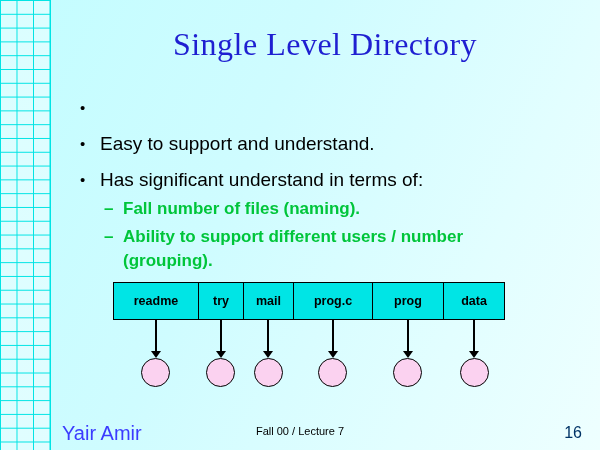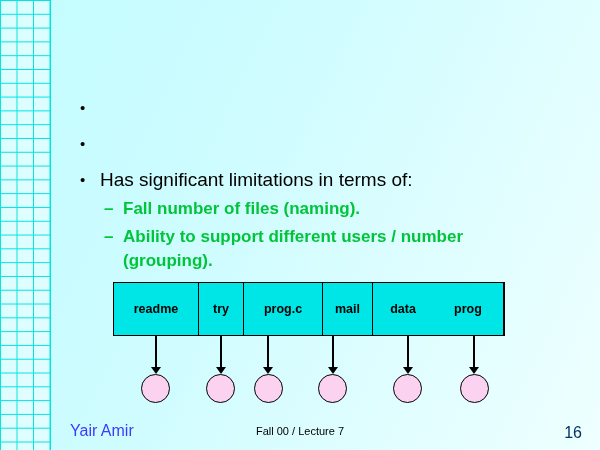--- a/index.html
+++ b/index.html
@@ -30,21 +30,21 @@
   }
   .bullets{position:absolute;left:80px;top:96px;width:480px;}
   .bullet{display:flex;margin-bottom:13px;line-height:23px;font-size:19px;color:#000;}
   .bullet .mark{width:20px;flex:0 0 20px;font-size:15px;line-height:23px;}
   .subs{position:absolute;left:104px;top:197px;width:430px;}
   .sub{display:flex;margin-bottom:4px;line-height:24px;font-size:17px;font-weight:bold;color:#00c53a;}
   .sub .mark{width:19px;flex:0 0 19px;}
   
   .diagram{position:absolute;left:113px;top:282px;width:392px;}
   .dirtable{
-    display:flex;box-sizing:border-box;width:392px;height:54px;
+    display:flex;box-sizing:border-box;width:392px;height:38px;
     border:1px solid #000;background:#00e5e5;
   }
   .cell{
     box-sizing:border-box;
     display:flex;align-items:center;justify-content:center;
     border-right:1px solid #000;
     font-size:12.5px;font-weight:bold;color:#000;
   }
   .cell.c0{flex:0 0 85px;}
   .cell.c1{flex:0 0 45px;}
@@ -67,64 +67,66 @@
     border-right:5px solid transparent;
     border-top:7px solid #000;
   }
   .circle{
     width:29px;height:29px;border-radius:50%;
     background:#fbd2f0;border:1.5px solid #000;
     box-sizing:border-box;
     margin-top:0px;
   }
   
-  .footer-author{position:absolute;left:70px;top:422px;font-size:16px;color:#3b3bff;}
+  .footer-author{position:absolute;left:62px;top:422px;font-size:20px;color:#3b3bff;}
   .footer-center{position:absolute;left:0;top:425px;width:600px;text-align:center;font-size:11px;color:#000;}
   .page-number{position:absolute;right:18px;top:424px;font-size:16px;color:#003366;}
 </style>
 </head>
 <body>
 
 <div class="slide">
 
   <div class="grid-strip"></div>
 
+  <div class="title">Single Level Directory</div>
 
   <div class="bullets">
     <div class="bullet">
       <span class="mark">•</span>
     </div>
     <div class="bullet">
       <span class="mark">•</span>
+      <span>Easy to support and understand.</span>
     </div>
     <div class="bullet">
       <span class="mark">•</span>
-      <span>Has significant limitations in terms of:</span>
+      <span>Has significant understand in terms of:</span>
     </div>
   </div>
 
   <div class="subs">
     <div class="sub">
       <span class="mark">–</span>
       <span>Fall number of files (naming).</span>
     </div>
     <div class="sub">
       <span class="mark">–</span>
       <span>Ability to support different users / number (grouping).</span>
     </div>
   </div>
 
   <div class="diagram">
     <div class="dirtable">
       <div class="cell c0">readme</div>
       <div class="cell c1">try</div>
+      <div class="cell c2">mail</div>
       <div class="cell c3">prog.c</div>
-      <div class="cell c2">mail</div>
+      <div class="cell c4">prog</div>
       <div class="cell c5">data</div>
-      <div class="cell c4">prog</div>
     </div>
     <div class="slots">
       <div class="slot c0">
         <div class="arrow-line"></div>
         <div class="arrow-head"></div>
         <div class="circle"></div>
       </div>
       <div class="slot c1">
         <div class="arrow-line"></div>
         <div class="arrow-head"></div>

